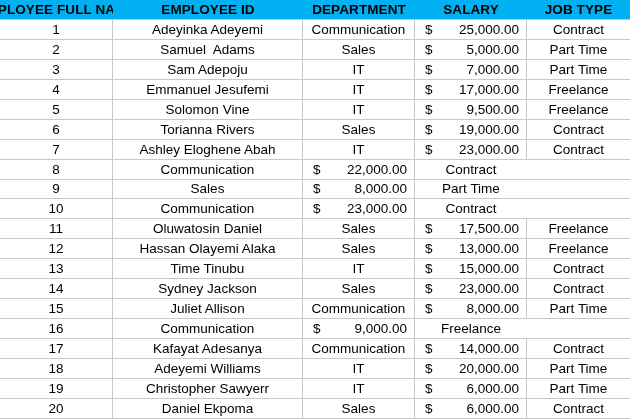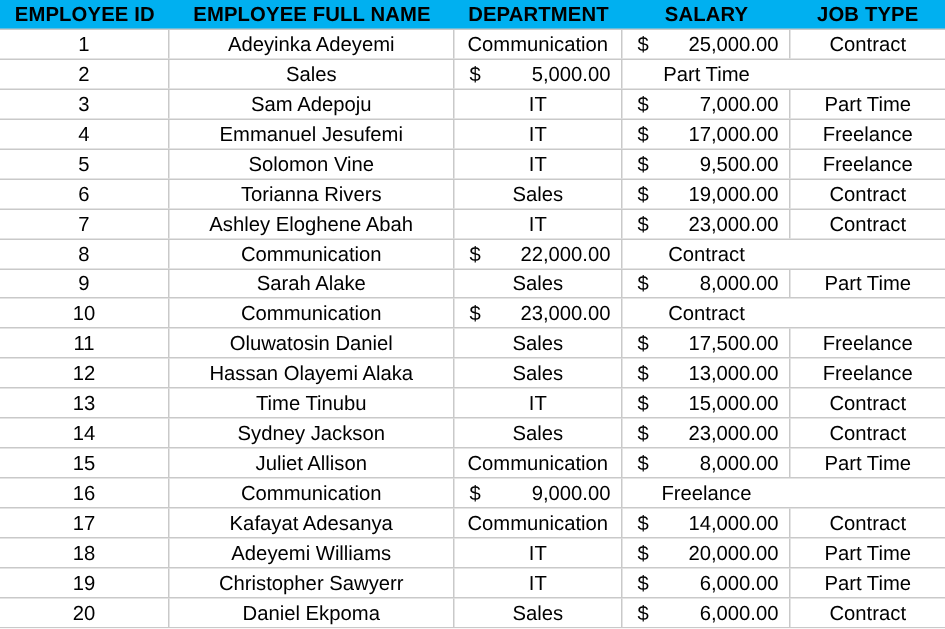--- a/index.html
+++ b/index.html
@@ -61,41 +61,42 @@
   .cur, .amt {
     display: inline-block;
   }
 </style>
 </head>
 <body>
 
 <div class="sheet">
 
   <div class="row header">
+    <div class="cell">EMPLOYEE FULL NAME</div>
     <div class="cell">EMPLOYEE ID</div>
-    <div class="cell">EMPLOYEE FULL NAME</div>
     <div class="cell">DEPARTMENT</div>
     <div class="cell">SALARY</div>
     <div class="cell">JOB TYPE</div>
   </div>
 
   <div class="body-rows" id="tbody">
     <div class="row">
       <div class="cell c-id">1</div>
       <div class="cell c-name">Adeyinka Adeyemi</div>
       <div class="cell c-dept">Communication</div>
       <div class="cell c-salary">
         <span class="cur">$</span>
         <span class="amt">25,000.00</span>
       </div>
       <div class="cell c-job">Contract</div>
     </div>
 
     <div class="row">
       <div class="cell c-id">2</div>
+      <div class="cell c-name">Samuel  Adams</div>
       <div class="cell c-dept">Sales</div>
       <div class="cell c-salary">
         <span class="cur">$</span>
         <span class="amt">5,000.00</span>
       </div>
       <div class="cell c-job">Part Time</div>
     </div>
 
     <div class="row">
       <div class="cell c-id">3</div>
@@ -157,21 +158,20 @@
       <div class="cell c-dept">Communication</div>
       <div class="cell c-salary">
         <span class="cur">$</span>
         <span class="amt">22,000.00</span>
       </div>
       <div class="cell c-job">Contract</div>
     </div>
 
     <div class="row">
       <div class="cell c-id">9</div>
-      <div class="cell c-name">Sarah Alake</div>
       <div class="cell c-dept">Sales</div>
       <div class="cell c-salary">
         <span class="cur">$</span>
         <span class="amt">8,000.00</span>
       </div>
       <div class="cell c-job">Part Time</div>
     </div>
 
     <div class="row">
       <div class="cell c-id">10</div>

